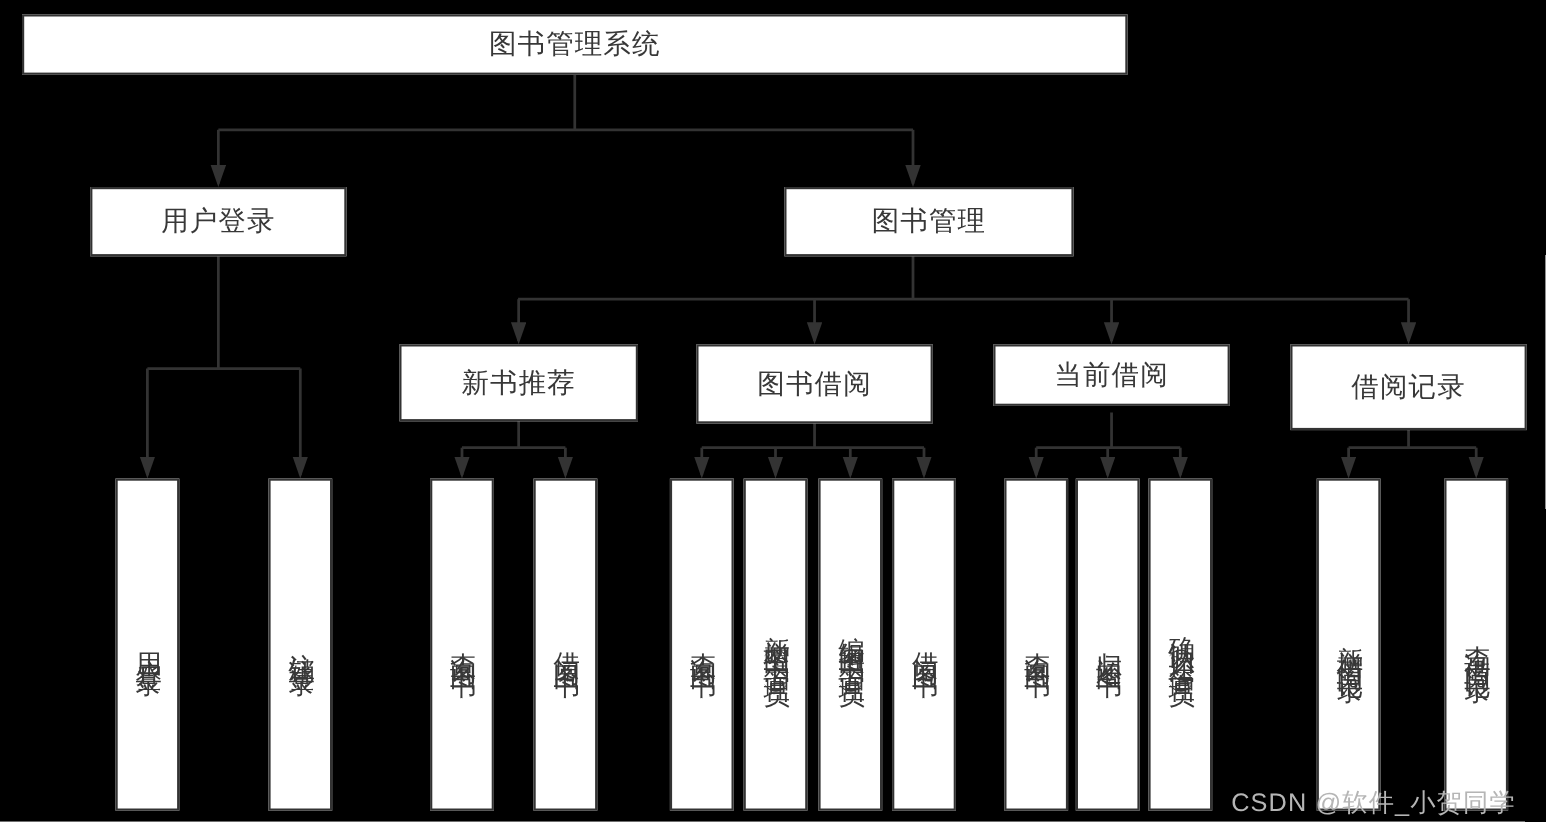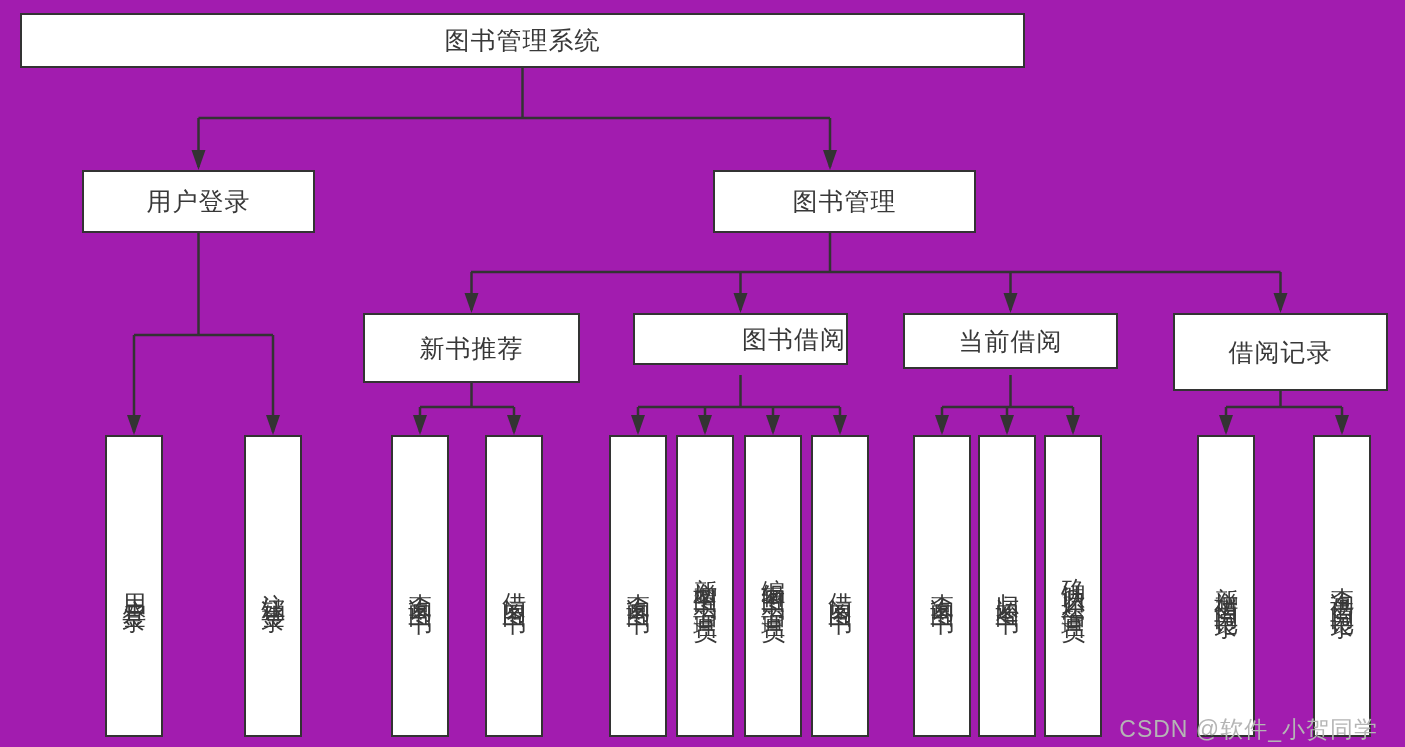--- a/index.html
+++ b/index.html
@@ -1,20 +1,20 @@
 <!DOCTYPE html>
 <html><head>
 <meta charset="utf-8">
 <style>
   html, body { margin: 0; padding: 0; background: #ffffff; }
   .canvas {
     position: relative;
     width: 1405px;
     height: 747px;
-    background: #a21caf;
+    background: #000000;
     font-family: "Liberation Sans", "DejaVu Sans", sans-serif;
     overflow: hidden;
   }
   .connectors {
     position: absolute;
     left: 0; top: 0;
     width: 1405px; height: 747px;
   }
   .node {
     position: absolute;
@@ -40,21 +40,21 @@
     line-height: 1.1;
     white-space: nowrap;
   }
   
   .b-root       { left: 20px;   top: 13px;  width: 1005px; height: 55px; }
   
   .b-user-login { left: 82px;   top: 170px; width: 233px;  height: 63px; }
   .b-book-mgmt  { left: 713px;  top: 170px; width: 263px;  height: 63px; }
   
   .b-new-rec    { left: 363px;  top: 313px; width: 217px;  height: 70px; }
-  .b-borrow     { left: 633px;  top: 313px; width: 215px;  height: 52px; justify-content: flex-end; }
+  .b-borrow     { left: 633px;  top: 313px; width: 215px;  height: 72px; }
   .b-current    { left: 903px;  top: 313px; width: 215px;  height: 56px; }
   .b-record     { left: 1173px; top: 313px; width: 215px;  height: 78px; }
   
   .vbox { top: 435px; width: 58px; height: 302px; }
   .l1  { left: 105px; }
   .l2  { left: 244px; }
   .l3  { left: 391px; }
   .l4  { left: 485px; }
   .l5  { left: 609px; }
   .l6  { left: 676px; }

